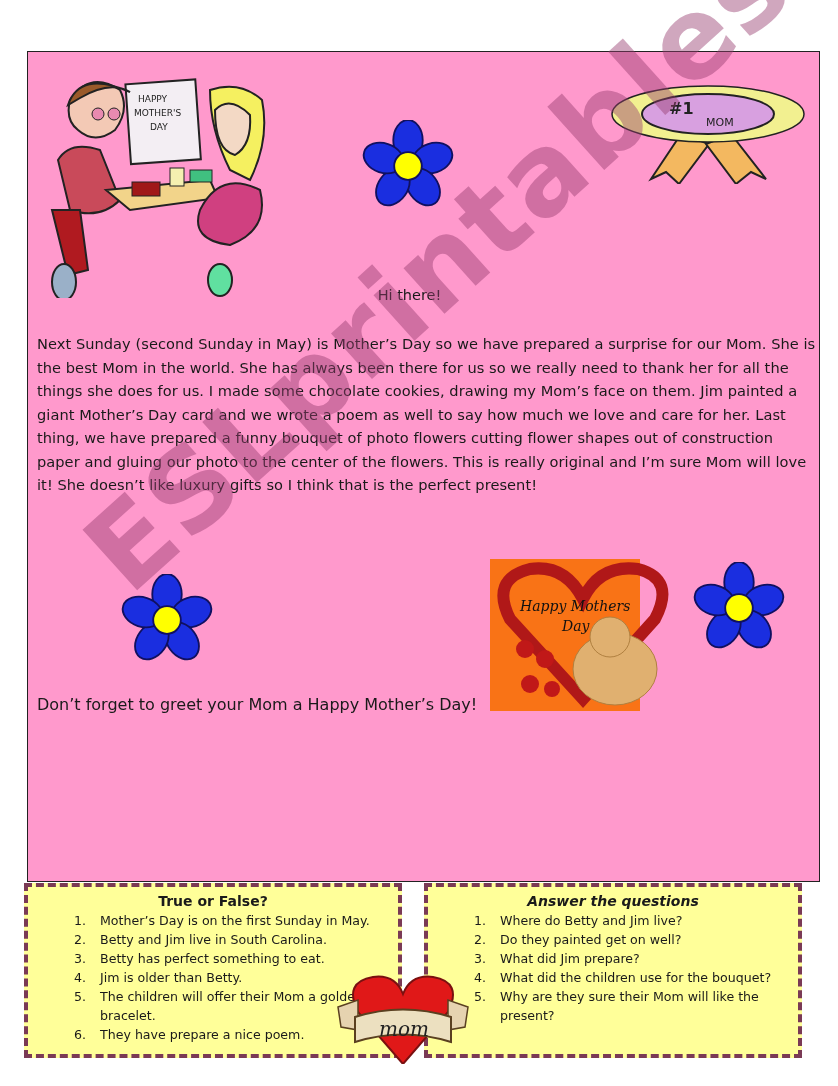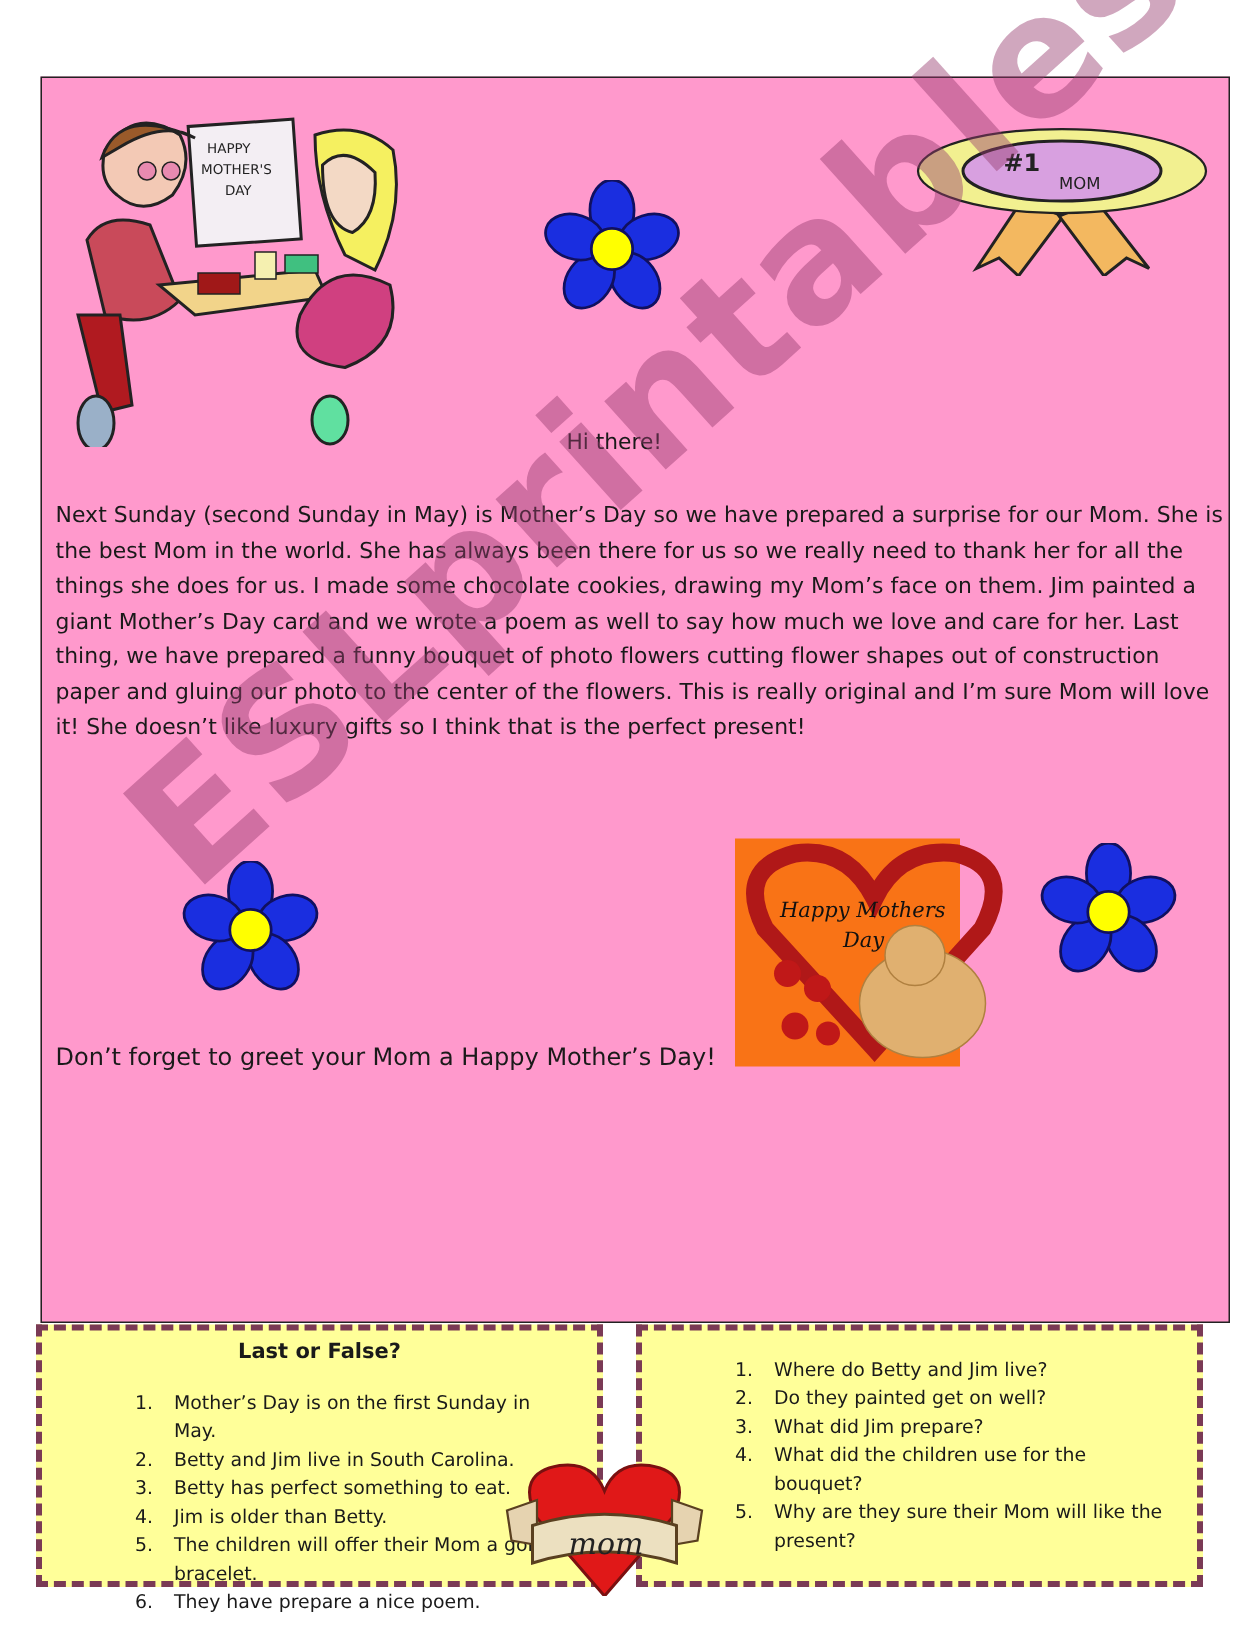--- a/index.html
+++ b/index.html
@@ -30,21 +30,21 @@
     font-family:"DejaVu Sans", sans-serif;
   }
   .box {
     position:absolute; top:883px; height:175px; background:#ffff99;
     border:4px dashed #7a3a55; box-sizing:border-box;
   }
   .box h3 {
     margin:6px 0 2px 0; text-align:center; font-size:14px; font-weight:bold;
     font-family:"DejaVu Sans", sans-serif;
   }
-  .box ol { margin:16px; padding-left:62px; font-size:12.6px; line-height:19px; }
+  .box ol { margin:0; padding-left:62px; font-size:12.6px; line-height:19px; }
   .box ol li { padding-left:10px; }
   .box.left { left:24px; width:378px; }
   .box.right { left:424px; width:378px; }
   .box.right h3 { font-style:italic; }
   .mom-heart { position:absolute; left:333px; top:972px; width:140px; height:92px; }
   .card-img {
     position:absolute; left:462px; top:507px; width:150px; height:152px; background:#f97316;
   }
 </style>
 </head>
@@ -141,32 +141,33 @@
       <circle r="15" fill="#ffff00"></circle>
     </g>
   </svg>
 
   <div class="closing">Don’t forget to greet your Mom a Happy Mother’s Day!</div>
 </div>
 
 <div class="watermark">ESLprintables.com</div>
 
 <div class="box left">
-  <h3>Last or False?</h3>
+  <h3>True or False?</h3>
   <ol>
     <li>Mother’s Day is on the first Sunday in May.</li>
     <li>Betty and Jim live in South Carolina.</li>
     <li>Betty has perfect something to eat.</li>
     <li>Jim is older than Betty.</li>
     <li>The children will offer their Mom a golden bracelet.</li>
     <li>They have prepare a nice poem.</li>
   </ol>
 </div>
 
 <div class="box right">
+  <h3>Answer the questions</h3>
   <ol>
     <li>Where do Betty and Jim live?</li>
     <li>Do they painted get on well?</li>
     <li>What did Jim prepare?</li>
     <li>What did the children use for the bouquet?</li>
     <li>Why are they sure their Mom will like the present?</li>
   </ol>
 </div>
 
 <svg class="mom-heart" viewBox="0 0 140 92">

